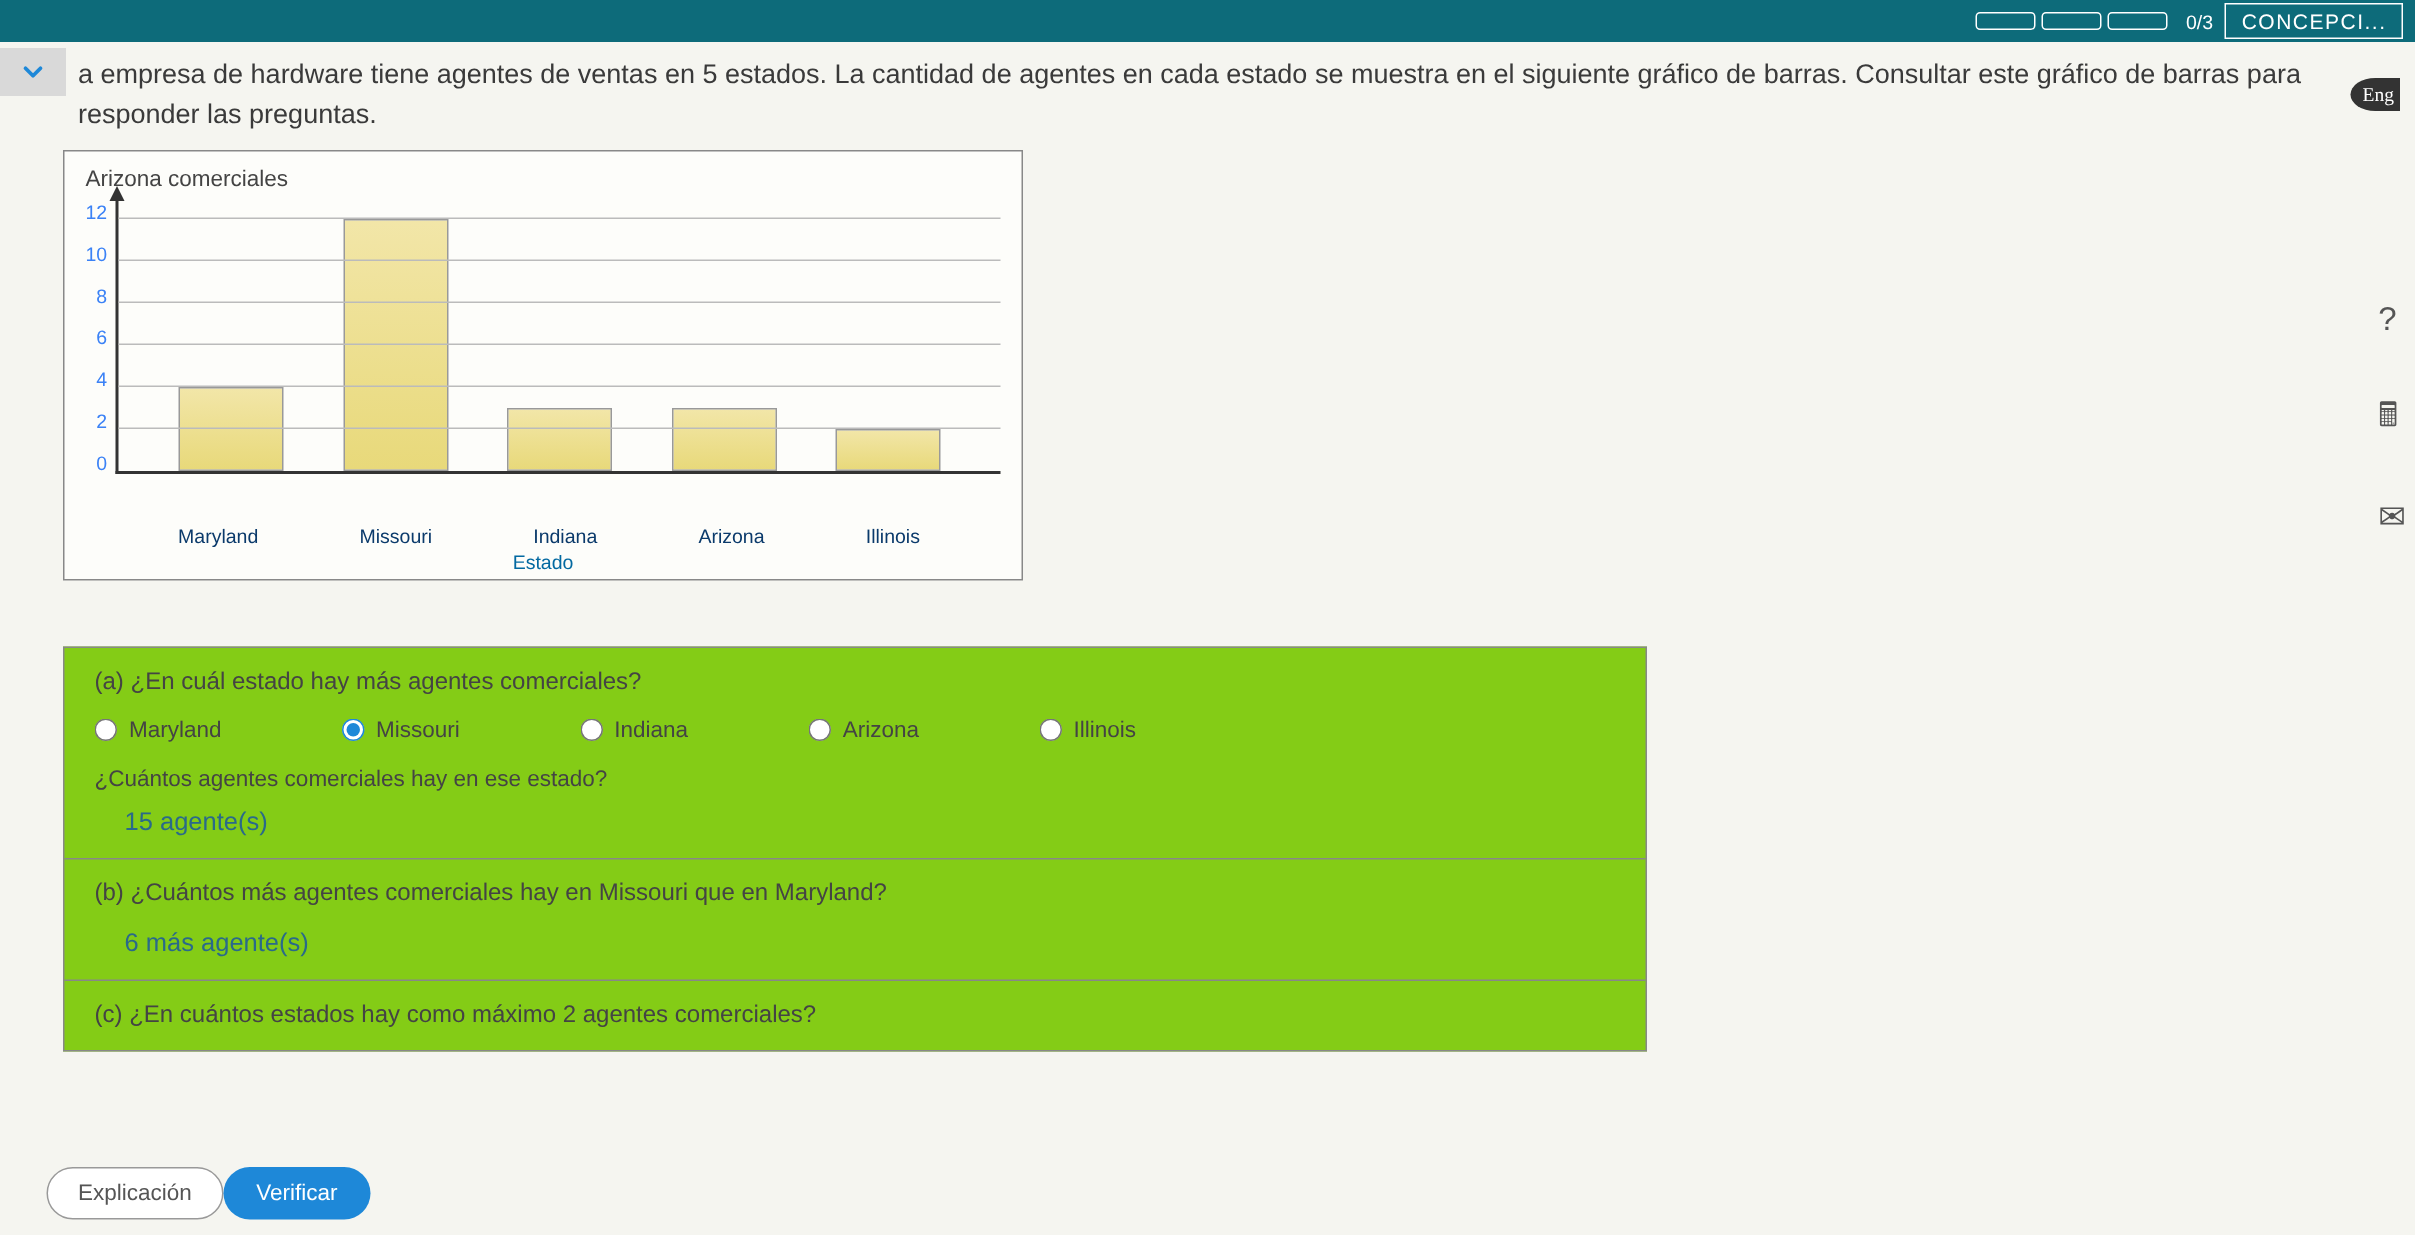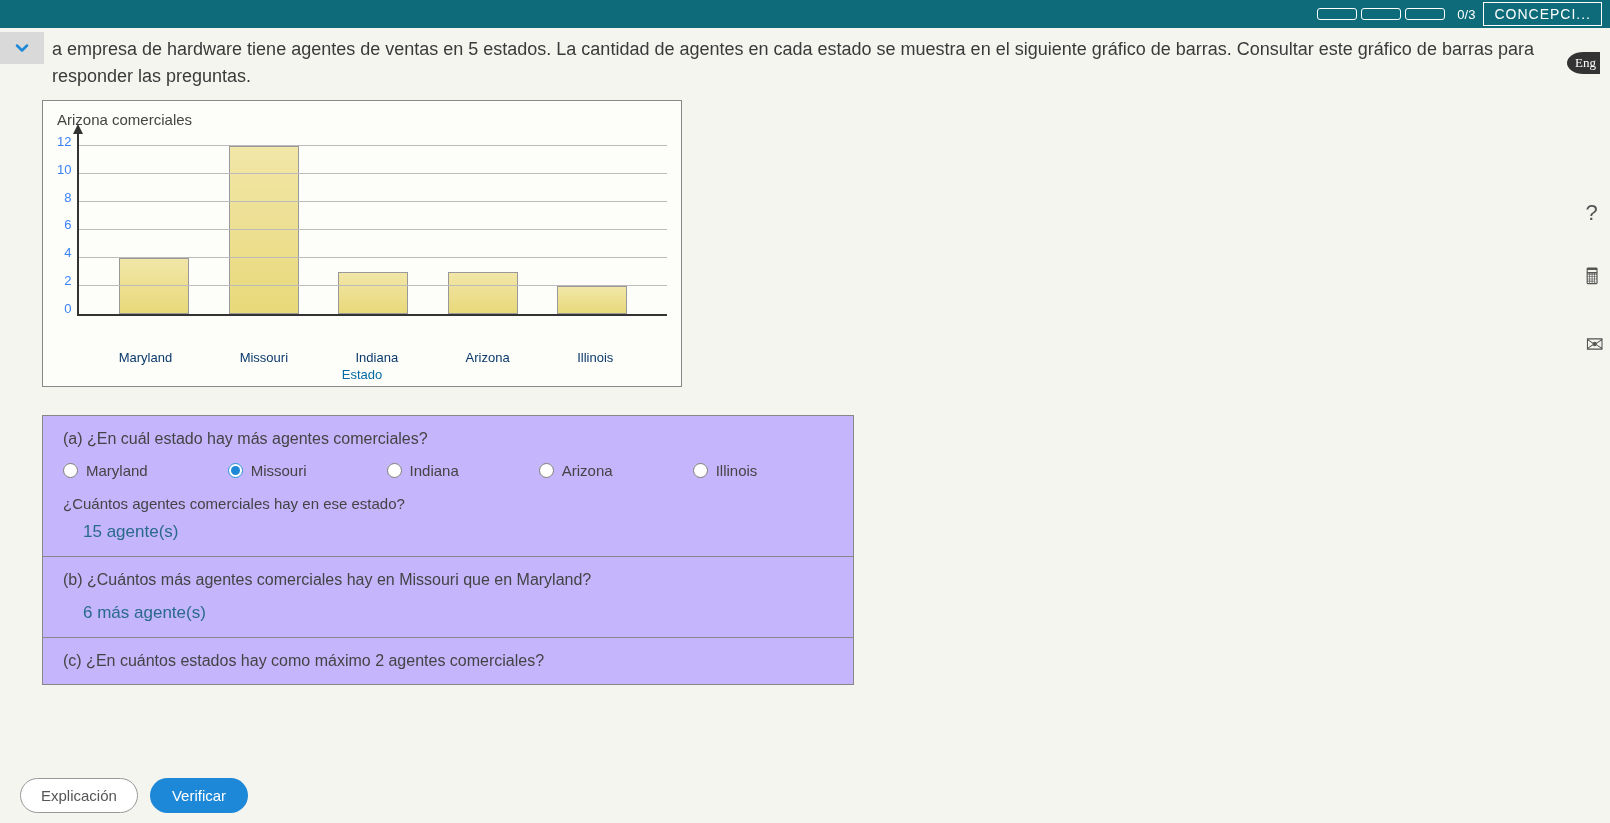--- a/index.html
+++ b/index.html
@@ -130,24 +130,24 @@
     font-size: 13px;
     color: #0b3a6b;
   }
   .x-axis-title {
     text-align: center;
     font-size: 13px;
     color: #0369a1;
     margin-top: 2px;
   }
   .questions {
-    margin: 28px 0 0 42px;
-    width: 812px;
+    margin: 44px 0 0 42px;
+    width: 1056px;
     border: 1px solid #888;
-    background: #c4b5fd;
+    background: #84cc16;
   }
   .q-section {
     border-bottom: 1px solid #888;
     padding: 14px 20px;
   }
   .q-section:last-child { border-bottom: none; }
   .q-text { font-size: 16px; color: #444; margin-bottom: 14px; }
   .radios {
     display: flex;
     gap: 80px;
@@ -156,24 +156,23 @@
   .radio-opt { display: flex; align-items: center; gap: 8px; font-size: 15px; color: #444; }
   .radio-opt input { width: 15px; height: 15px; accent-color: #1e88d8; }
   .sub-q { font-size: 15px; color: #444; margin-bottom: 10px; }
   .answer {
     font-size: 17px;
     color: #2a6a8a;
     padding-left: 20px;
   }
   .bottom-bar {
     position: absolute;
-    bottom: 0; left: 0; right: 0;
+    bottom: 0; left: 11px; right: 0;
     padding: 10px 20px;
     display: flex;
-    gap: 12px;
     background: #f5f5f0;
   }
   .btn-outline {
     border: 1px solid #999;
     background: #fff;
     color: #555;
     padding: 8px 20px;
     border-radius: 20px;
     font-size: 15px;
     cursor: pointer;

